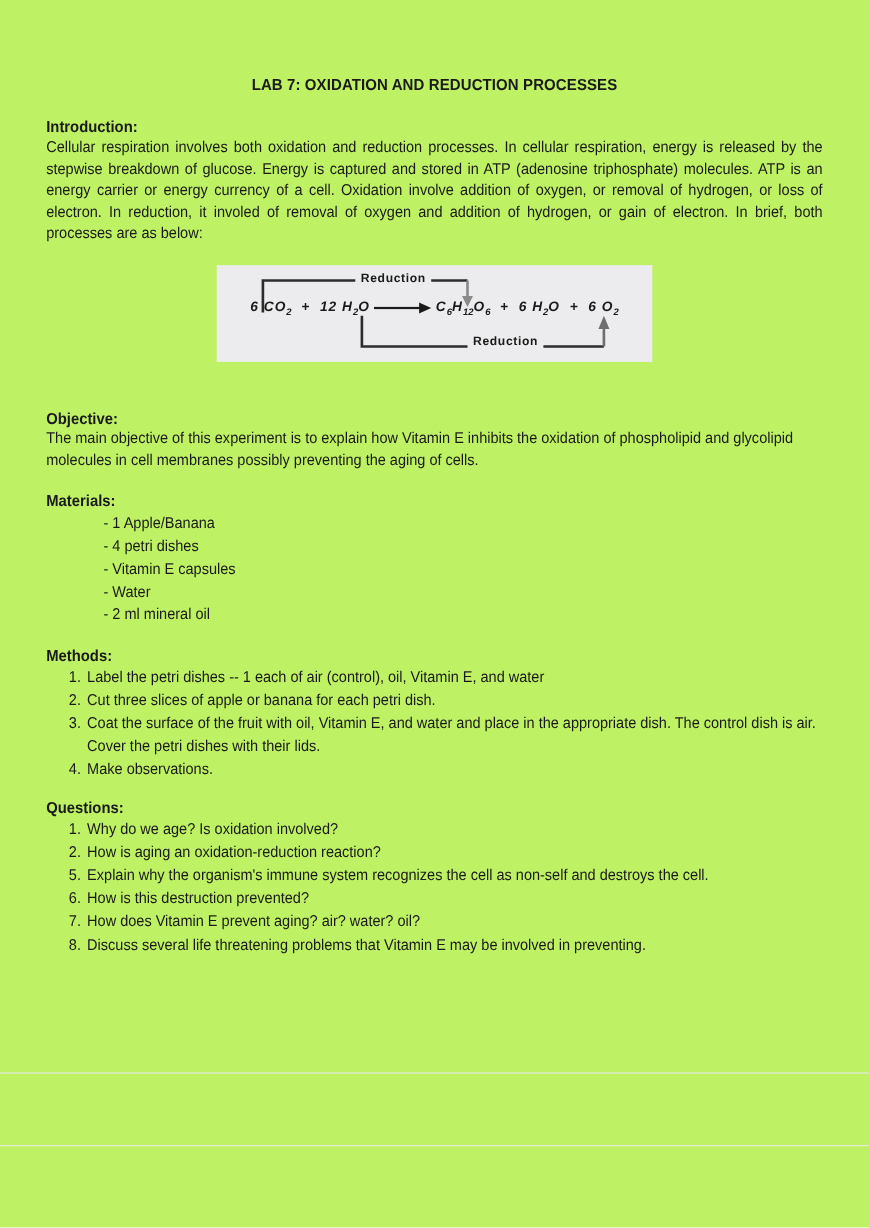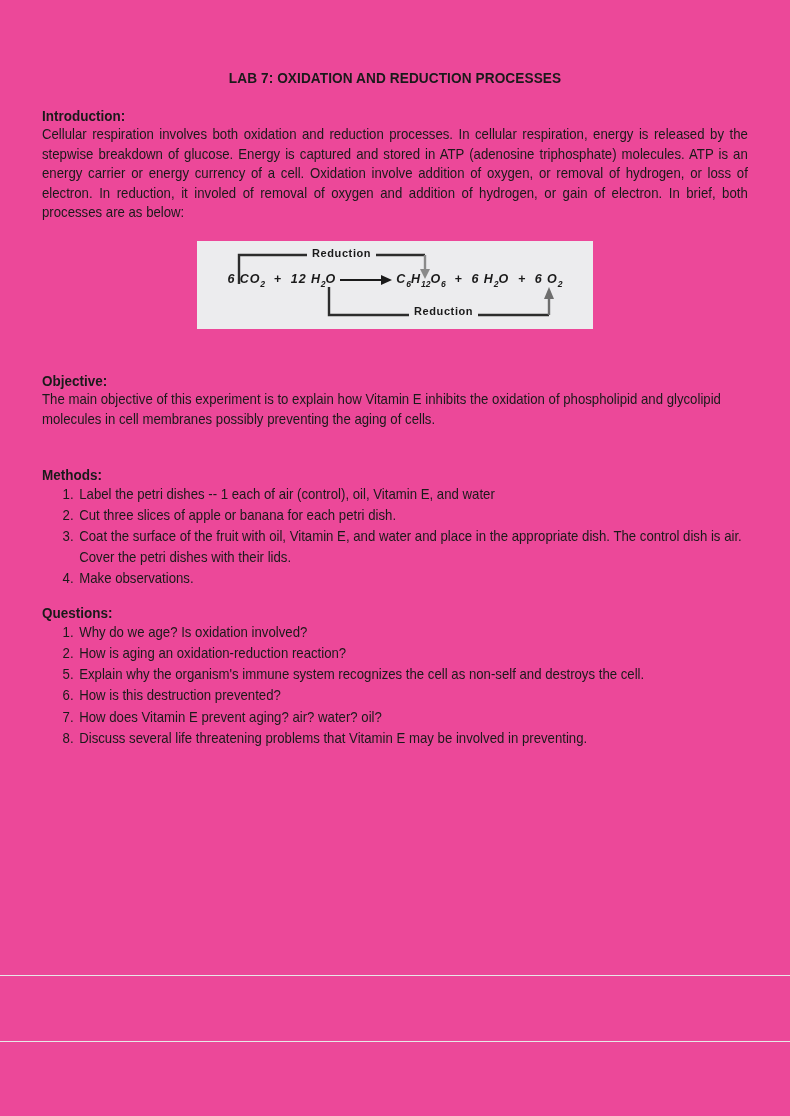--- a/index.html
+++ b/index.html
@@ -12,21 +12,21 @@
     height: 1116px;
     position: relative;
     font-family: "Liberation Sans", sans-serif;
     color: #1a1a1a;
     overflow: hidden;
   }
 
   .page {
     position: absolute;
     inset: 0;
-    background: #ec4899;
+    background: #bef264;
   }
 
   
   .scanline {
     position: absolute;
     left: 0;
     right: 0;
     height: 1px;
     background: #e8e8e8;
     pointer-events: none;
@@ -124,20 +124,21 @@
     border-bottom: 5px solid transparent;
   }
 
   .eq-label {
     position: absolute;
     font-size: 11px;
     font-weight: bold;
     letter-spacing: 0.6px;
     background: #ececee;
     padding: 0 5px;
+    margin-left: 16px;
   }
   .eq-label.reduction { left: 110px; top: 6px; }
   .eq-label.oxidation { left: 212px; top: 64px; }
   .eq-svg { position: absolute; inset: 0; }
 
   
   .materials-list {
     list-style: none;
     margin: 2px 0 0 0;
     padding: 0 0 0 56px;
@@ -219,20 +220,30 @@
 
     <div class="gap-lg"></div>
 
     <div>
       <div class="section-head">Objective:</div>
       <p class="body-text nojustify">The main objective of this experiment is to explain how Vitamin E inhibits the oxidation of phospholipid and glycolipid molecules in cell membranes possibly preventing the aging of cells.</p>
     </div>
 
     <div class="gap-md"></div>
 
+    <div>
+      <div class="section-head">Materials:</div>
+      <ul class="materials-list">
+        <li>- 1 Apple/Banana</li>
+        <li>- 4 petri dishes</li>
+        <li>- Vitamin E capsules</li>
+        <li>- Water</li>
+        <li>- 2 ml mineral oil</li>
+      </ul>
+    </div>
 
     <div class="gap-md"></div>
 
     <div>
       <div class="section-head">Methods:</div>
       <ul class="num-list">
         <li><span class="num">1.</span><span>Label the petri dishes -- 1 each of air (control), oil, Vitamin E, and water</span></li>
         <li><span class="num">2.</span><span>Cut three slices of apple or banana for each petri dish.</span></li>
         <li><span class="num">3.</span><span>Coat the surface of the fruit with oil, Vitamin E, and water and place in the appropriate dish. The control dish is air.  Cover the petri dishes with their lids.</span></li>
         <li><span class="num">4.</span><span>Make observations.</span></li>

